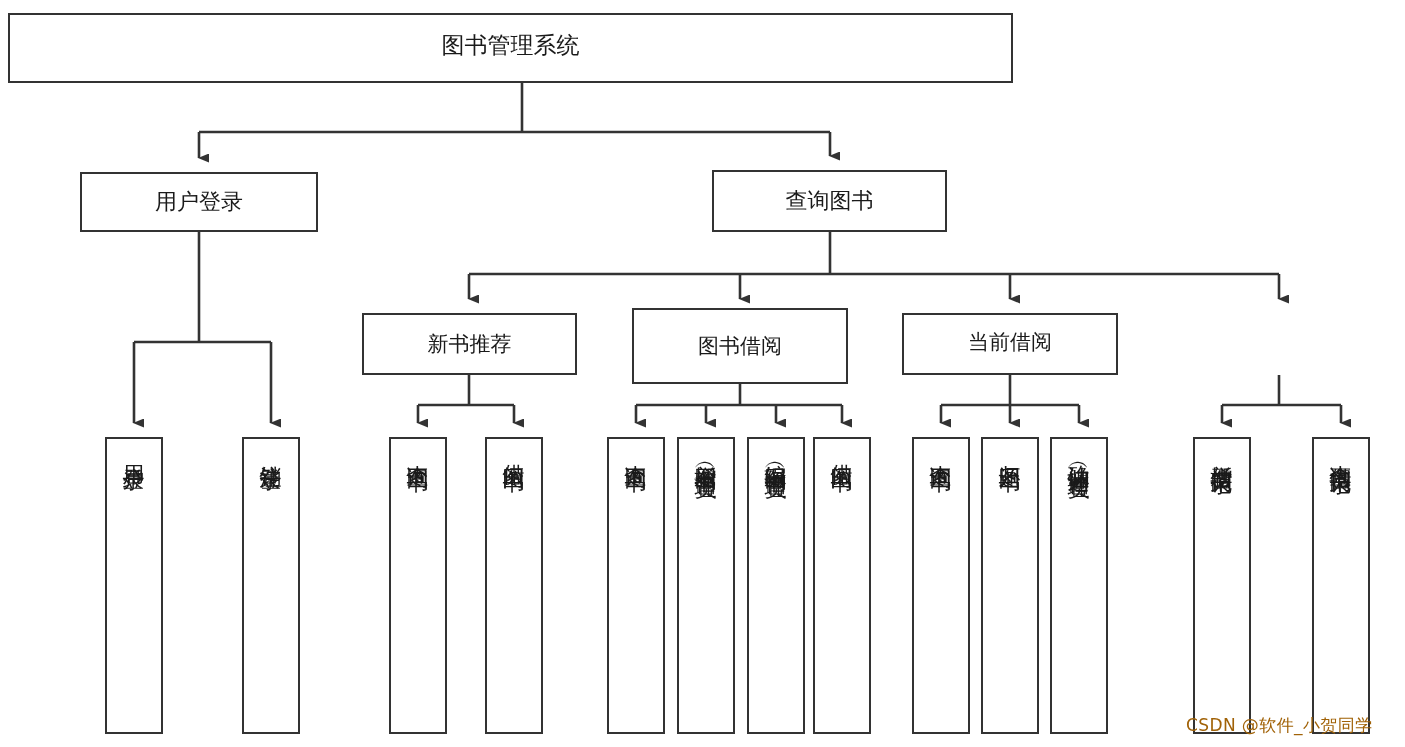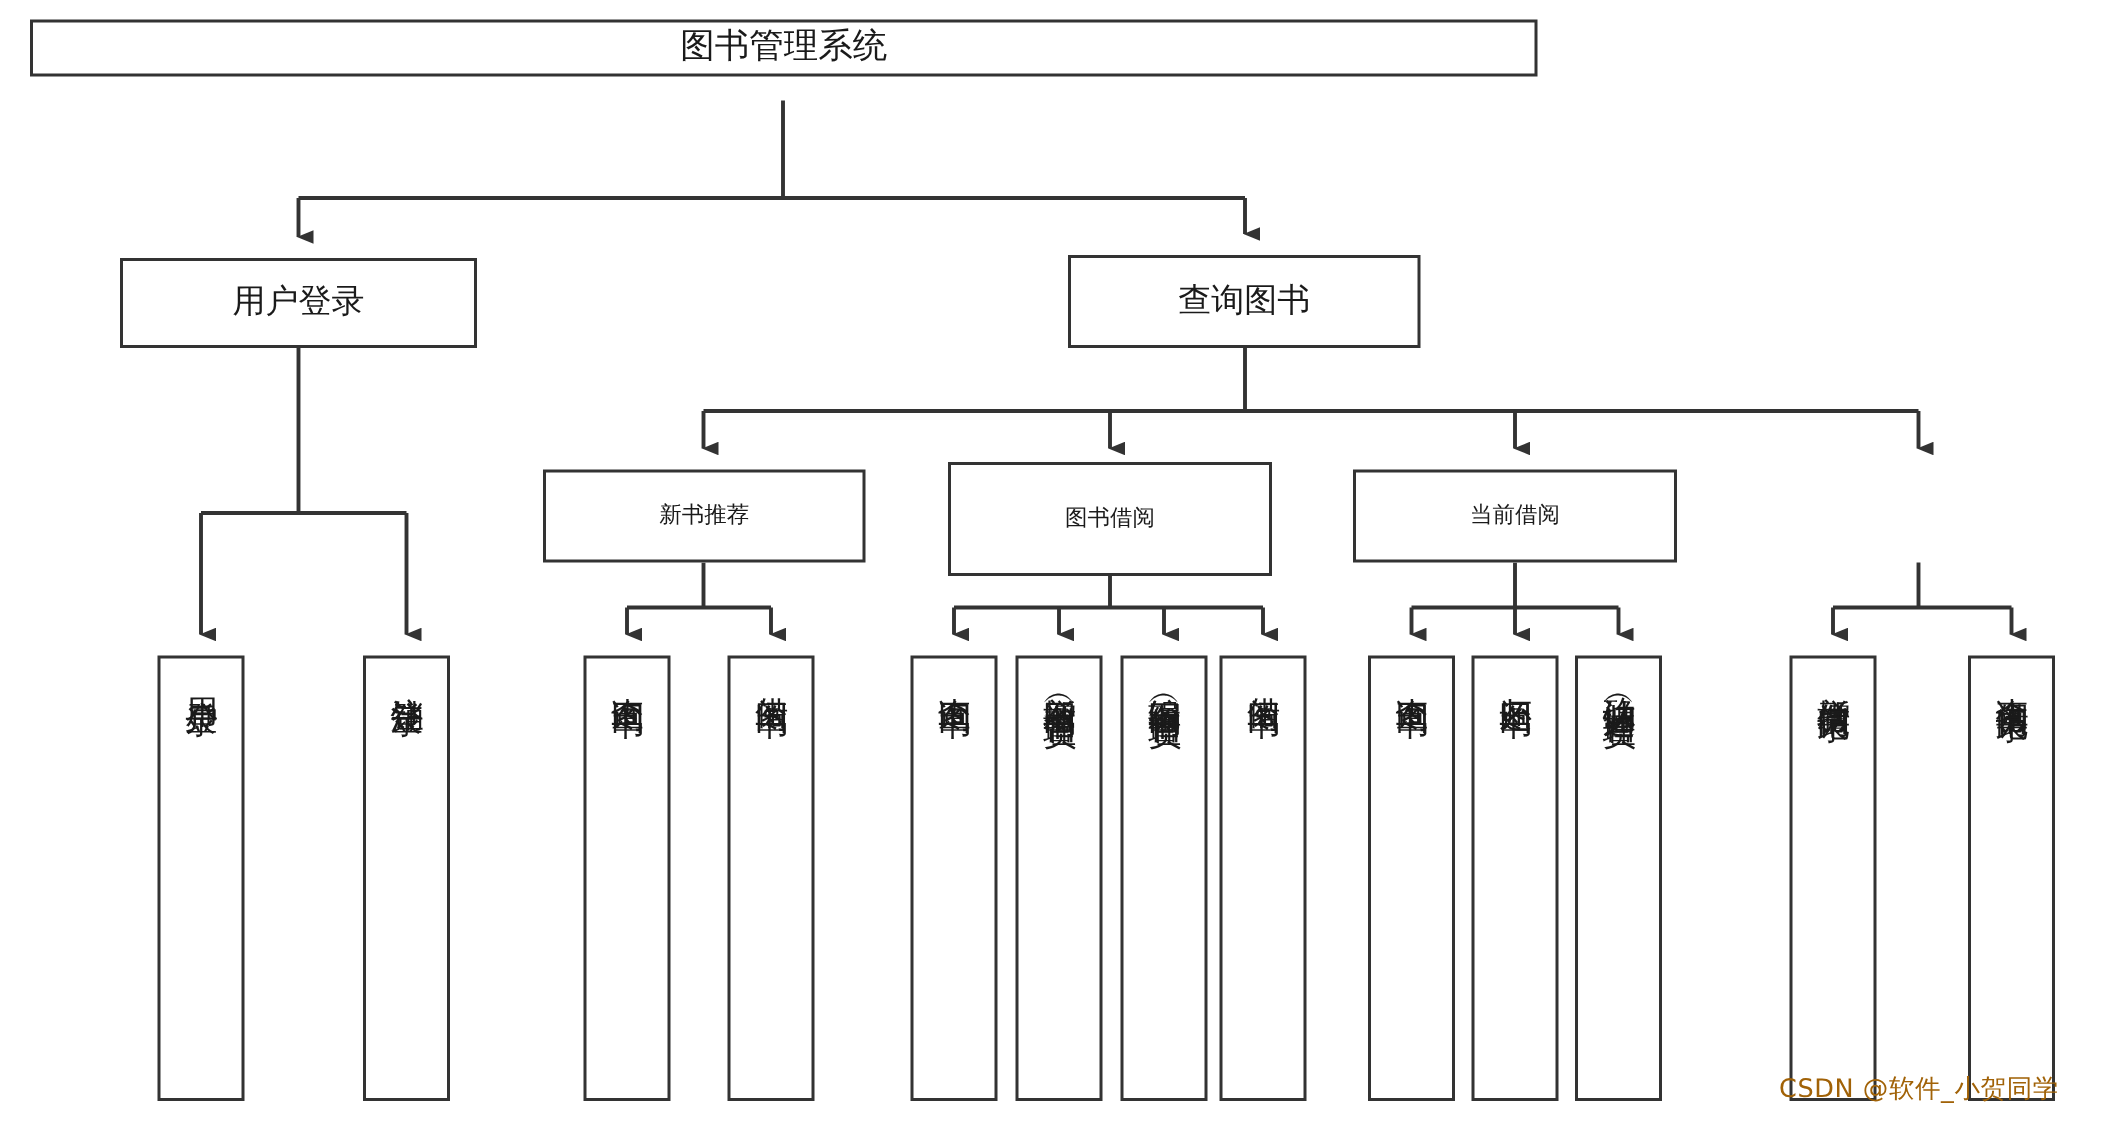--- a/index.html
+++ b/index.html
@@ -36,21 +36,21 @@
     z-index: 2;
   }
   .node-label {
     color: #1a1a1a;
     line-height: 1.18;
     white-space: nowrap;
     text-align: center;
   }
   .node-root .node-label { font-size: 23px; }
   .node-l2 .node-label { font-size: 22px; }
-  .node-l3 .node-label { font-size: 15px; }
+  .node-l3 .node-label { font-size: 21px; }
   .node-leaf {
     align-items: flex-start;
     justify-content: center;
     padding-top: 8px;
   }
   .node-leaf .node-label {
     writing-mode: vertical-rl;
     text-orientation: upright;
     font-size: 22px;
     letter-spacing: 2px;
@@ -116,38 +116,38 @@
       <path d="M 1010 405 L 1010 423" marker-end="url(#arrowhead)"></path>
       <path d="M 1079 405 L 1079 423" marker-end="url(#arrowhead)"></path>
 
       <path d="M 1279 375 L 1279 405"></path>
       <path d="M 1222 405 L 1341 405"></path>
       <path d="M 1222 405 L 1222 423" marker-end="url(#arrowhead)"></path>
       <path d="M 1341 405 L 1341 423" marker-end="url(#arrowhead)"></path>
     </g>
   </svg>
 
-  <div class="node node-root" style="left:20px; top:13px; width:1005px; height:38px;">
+  <div class="node node-root" style="left:8px; top:13px; width:1005px; height:70px;font-family:Liberation Mono, monospace;">
     <span class="node-label">图书管理系统</span>
   </div>
 
   <div class="node node-l2" style="left:80px; top:172px; width:238px; height:60px;">
     <span class="node-label">用户登录</span>
   </div>
   <div class="node node-l2" style="left:712px; top:170px; width:235px; height:62px;">
     <span class="node-label">查询图书</span>
   </div>
 
   <div class="node node-l3" style="left:362px; top:313px; width:215px; height:62px;">
     <span class="node-label">新书推荐</span>
   </div>
   <div class="node node-l3" style="left:632px; top:308px; width:216px; height:76px;">
     <span class="node-label">图书借阅</span>
   </div>
-  <div class="node node-l3" style="left:902px; top:313px; width:216px; height:62px;">
+  <div class="node node-l3" style="left:902px; top:313px; width:216px; height:62px;font-family:Liberation Mono, monospace;">
     <span class="node-label">当前借阅</span>
   </div>
 
   <div class="node node-leaf" style="left:105px; top:437px; width:58px; height:297px;">
     <span class="node-label">用户登录</span>
   </div>
   <div class="node node-leaf" style="left:242px; top:437px; width:58px; height:297px;">
     <span class="node-label">注销登录</span>
   </div>
 

